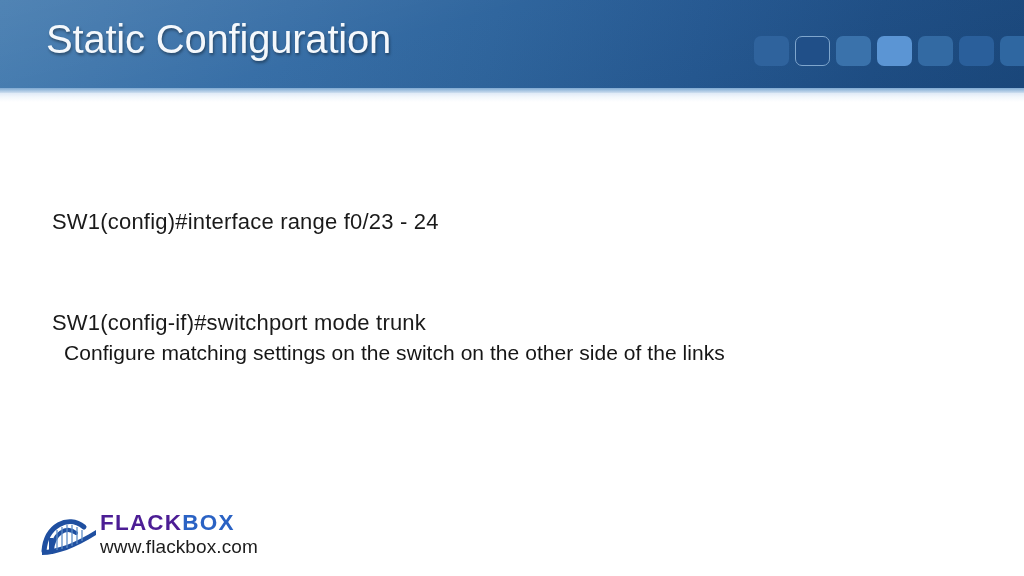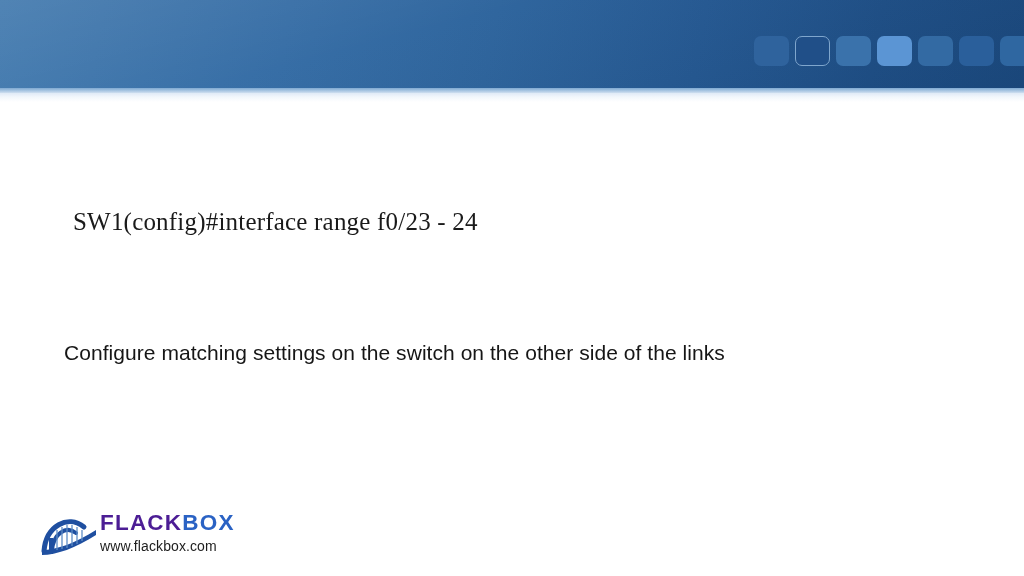--- a/index.html
+++ b/index.html
@@ -97,23 +97,23 @@
   
   #content {
     position: absolute;
     left: 0;
     top: 110px;
     width: 1024px;
   }
 
   .code-block {
     position: absolute;
-    left: 73px;
-    font-family: Liberation Serif, serif;
-    font-size: 25px;
+    left: 52px;
+    font-family: Liberation Sans, sans-serif;
+    font-size: 22px;
     line-height: 33px;
     color: #1a1a1a;
     letter-spacing: 0.2px;
     white-space: pre;
   }
   #code-block-1 { top: 29px; }
   #code-block-2 { top: 130px; }
 
   .code-line { display: block; }
 
@@ -155,55 +155,57 @@
     font-size: 22.5px;
     font-weight: bold;
     letter-spacing: 1.2px;
     line-height: 24px;
     white-space: nowrap;
   }
   #logo-word-flack { color: #4c1d95; }
   #logo-word-box { color: #2a62c4; text-align: center; }
   #logo-url {
     font-family: "Liberation Sans", sans-serif;
-    font-size: 14px;
+    font-size: 19px;
     color: #1d1d1d;
     letter-spacing: 0.1px;
     line-height: 19px;
     margin-top: 2px;
     white-space: nowrap;
   }
 </style>
 </head>
 <body>
 
 <div id="slide">
 
   <div id="header-band"></div>
   <div id="header-underline"></div>
   <div id="header-fade"></div>
 
+  <div id="slide-title">Static Configuration</div>
 
   <div id="header-squares">
     <div class="hsq" style="background: rgb(47, 99, 157);"></div>
     <div class="hsq" style="background: rgb(32, 79, 136); border: 1.5px solid rgb(127, 166, 205);"></div>
     <div class="hsq" style="background: rgb(58, 114, 171);"></div>
     <div class="hsq" style="background: rgb(91, 149, 212);"></div>
     <div class="hsq" style="background: rgb(51, 106, 163);"></div>
     <div class="hsq" style="background: rgb(42, 95, 155);"></div>
     <div class="hsq" style="background: rgb(47, 103, 161);"></div>
   </div>
 
   <div id="content">
 
     <div id="code-block-1" class="code-block">
       <span class="code-line">SW1(config)#interface range f0/23 - 24</span>
     </div>
 
     <div id="code-block-2" class="code-block">
+      <span class="code-line">SW1(config-if)#switchport mode trunk</span>
     </div>
 
     <div id="body-note">Configure matching settings on the switch on the other side of the links</div>
 
   </div>
 
   <div id="logo">
     <div id="logo-mark">
       <svg width="58" height="48" viewBox="0 0 58 48" xmlns="http://www.w3.org/2000/svg">
 

